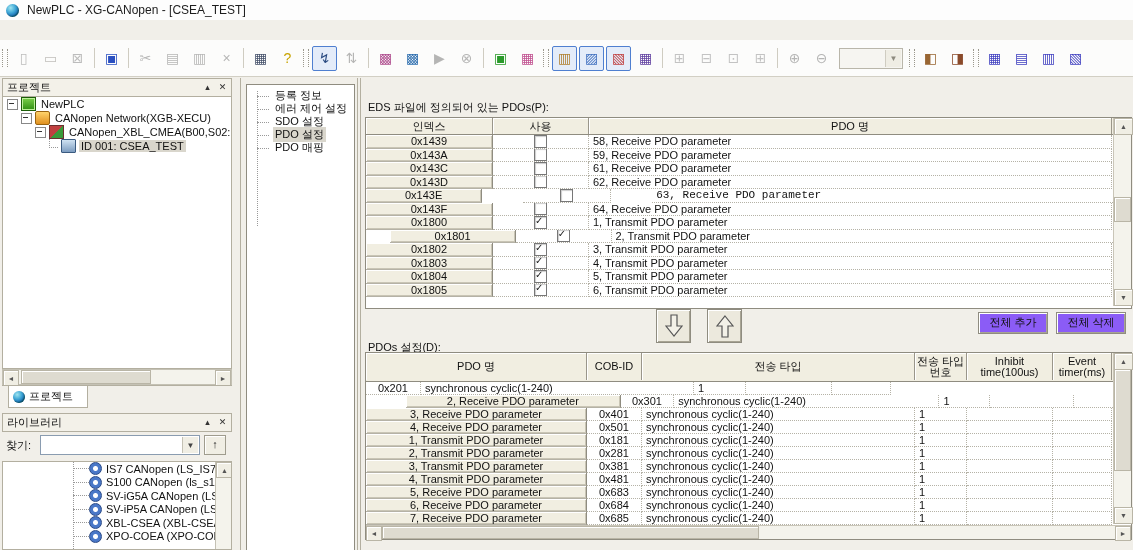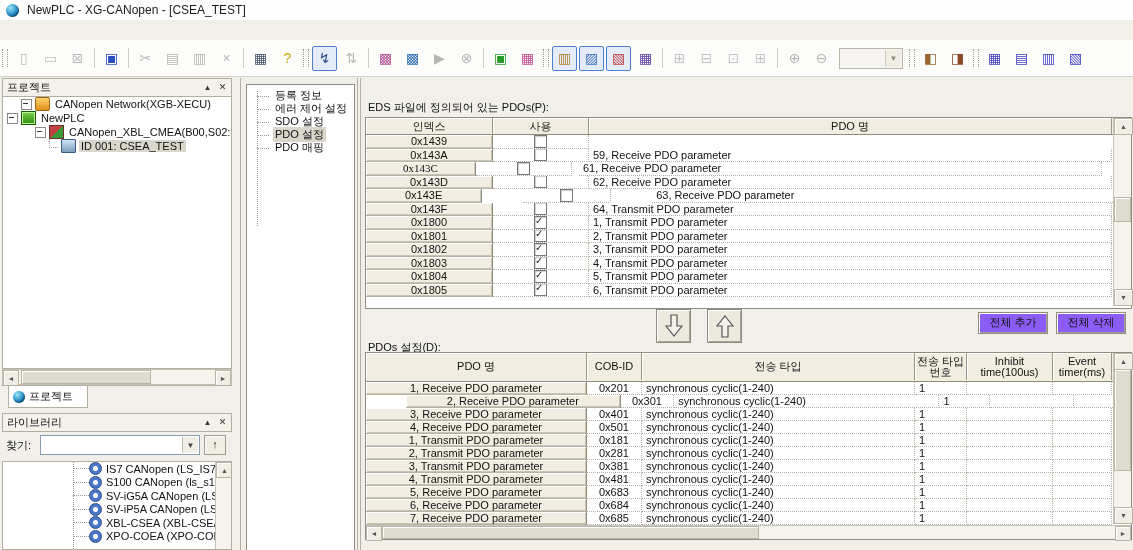--- a/index.html
+++ b/index.html
@@ -169,29 +169,29 @@
       <div class="tb " style="color: rgb(64, 64, 192);">▧</div>
     </div>
 
   <div id="project-panel">
     <div class="panel-hdr">
       <span class="t">프로젝트</span>
       <span class="hb">▴</span>
       <span class="hb">✕</span>
     </div>
     <div id="project-tree">
+        <div class="trow" style="padding-left: 4px;">
+          <div class="exp"></div>
+          <div class="ti ti-plc"></div>
+          <span class="tlabel">NewPLC</span>
+        </div>
         <div class="trow" style="padding-left: 18px;">
           <div class="exp"></div>
           <div class="ti ti-network"></div>
           <span class="tlabel">CANopen Network(XGB-XECU)</span>
-        </div>
-        <div class="trow" style="padding-left: 4px;">
-          <div class="exp"></div>
-          <div class="ti ti-plc"></div>
-          <span class="tlabel">NewPLC</span>
         </div>
         <div class="trow" style="padding-left: 32px;">
           <div class="exp"></div>
           <div class="ti ti-module"></div>
           <span class="tlabel">CANopen_XBL_CMEA(B00,S02:</span>
         </div>
         <div class="trow" style="padding-left: 46px;">
           <div class="conn"></div>
           <div class="ti ti-device"></div>
           <span class="tlabel sel">ID 001: CSEA_TEST</span>
@@ -303,64 +303,65 @@
           <div class="gh" style="width: 127px; height: 16px;">인덱스</div>
           <div class="gh" style="width: 96px; height: 16px;">사용</div>
           <div class="gh" style="width: 523px; height: 16px;">PDO 명</div>
         </div>
       <div class="gbody" id="eds-body" style="height:171px;">
           <div class="grow" style="height: 13.5px;">
             <div class="gc rowhdr center" style="width: 127px;">0x1439</div>
             <div class="gc center" style="width: 96px;">
               <div class="cb"></div>
             </div>
+            <div class="gc padl" style="width: 523px;">58, Receive PDO parameter</div>
           </div>
           <div class="grow" style="height: 13.5px;">
             <div class="gc rowhdr center" style="width: 127px;">0x143A</div>
             <div class="gc center" style="width: 96px;">
               <div class="cb"></div>
             </div>
             <div class="gc padl" style="width: 523px;">59, Receive PDO parameter</div>
           </div>
           <div class="grow" style="height: 13.5px;">
-            <div class="gc rowhdr center" style="width: 110px; font-family: Liberation Serif, serif;">0x143C</div>
+            <div class="gc rowhdr center" style="width: 127px;">0x143C</div>
             <div class="gc center" style="width: 96px;">
               <div class="cb"></div>
             </div>
-            <div class="gc padl" style="width: 523px; margin-left: 7px;">61, Receive PDO parameter</div>
+            <div class="gc padl" style="width: 523px;">61, Receive PDO parameter</div>
           </div>
           <div class="grow" style="height: 13.5px;">
             <div class="gc rowhdr center" style="width: 127px;">0x143D</div>
             <div class="gc center" style="width: 96px;">
               <div class="cb"></div>
             </div>
             <div class="gc padl" style="width: 523px;">62, Receive PDO parameter</div>
           </div>
           <div class="grow" style="height: 13.5px; gap: 41px;">
             <div class="gc rowhdr center" style="width: 127px;">0x143E</div>
             <div class="gc center" style="width: 96px;">
               <div class="cb"></div>
             </div>
-            <div class="gc padl" style="width: 523px;">63, Receive PDO parameter</div>
+            <div class="gc padl" style="width: 523px; font-family: Liberation Mono, monospace;">63, Receive PDO parameter</div>
           </div>
           <div class="grow" style="height: 13.5px;">
             <div class="gc rowhdr center" style="width: 127px;">0x143F</div>
             <div class="gc center" style="width: 96px;">
               <div class="cb"></div>
             </div>
-            <div class="gc padl" style="width: 523px;">64, Transmit PDO parameter</div>
+            <div class="gc padl" style="width: 523px;">64, Receive PDO parameter</div>
           </div>
           <div class="grow" style="height: 13.5px;">
             <div class="gc rowhdr center" style="width: 127px;">0x1800</div>
             <div class="gc center" style="width: 96px;">
               <div class="cb on"></div>
             </div>
             <div class="gc padl" style="width: 523px;">1, Transmit PDO parameter</div>
           </div>
-          <div class="grow" style="height: 13.5px;">
+          <div class="grow" style="height: 13.5px; padding-left: 24px;">
             <div class="gc rowhdr center" style="width: 127px;">0x1801</div>
             <div class="gc center" style="width: 96px;">
               <div class="cb on"></div>
             </div>
             <div class="gc padl" style="width: 523px;">2, Transmit PDO parameter</div>
           </div>
           <div class="grow" style="height: 13.5px;">
             <div class="gc rowhdr center" style="width: 127px;">0x1802</div>
             <div class="gc center" style="width: 96px;">
               <div class="cb on"></div>
@@ -418,21 +419,20 @@
           <div class="gh" style="width: 273px; height: 27px;">전송 타입</div>
           <div class="gh" style="width: 52px; height: 27px;">전송 타입
 번호</div>
           <div class="gh" style="width: 86px; height: 27px;">Inhibit
 time(100us)</div>
           <div class="gh" style="width: 59px; height: 27px;">Event
 timer(ms)</div>
         </div>
       <div class="gbody" id="pdo-body" style="height:143px;">
           <div class="grow" style="height: 13px;">
-            <div class="gc rowhdr center" style="width: 221px;">1, Receive PDO parameter</div>
             <div class="gc center" style="width: 55px;">0x201</div>
             <div class="gc padl" style="width: 273px;">synchronous cyclic(1-240)</div>
             <div class="gc padl" style="width: 52px;">1</div>
             <div class="gc " style="width: 86px;"></div>
             <div class="gc " style="width: 59px;"></div>
           </div>
           <div class="grow" style="height: 13px;">
             <div class="gc rowhdr center" style="width: 221px; margin-left: 40px;">2, Receive PDO parameter</div>
             <div class="gc center" style="width: 55px;">0x301</div>
             <div class="gc padl" style="width: 273px;">synchronous cyclic(1-240)</div>

